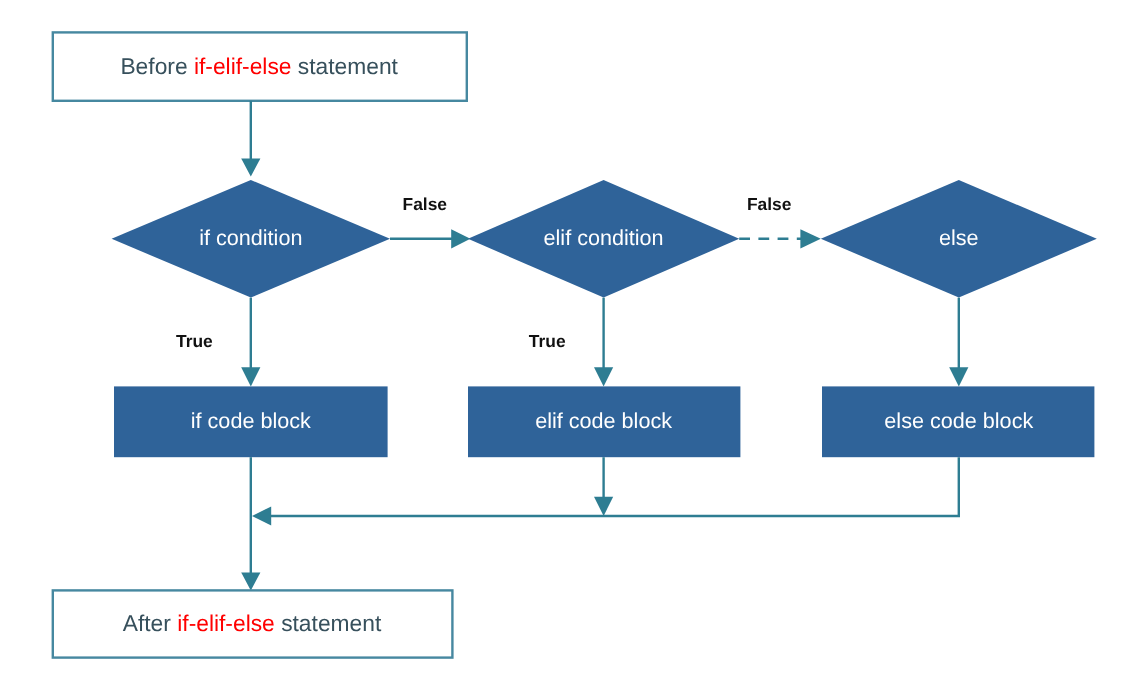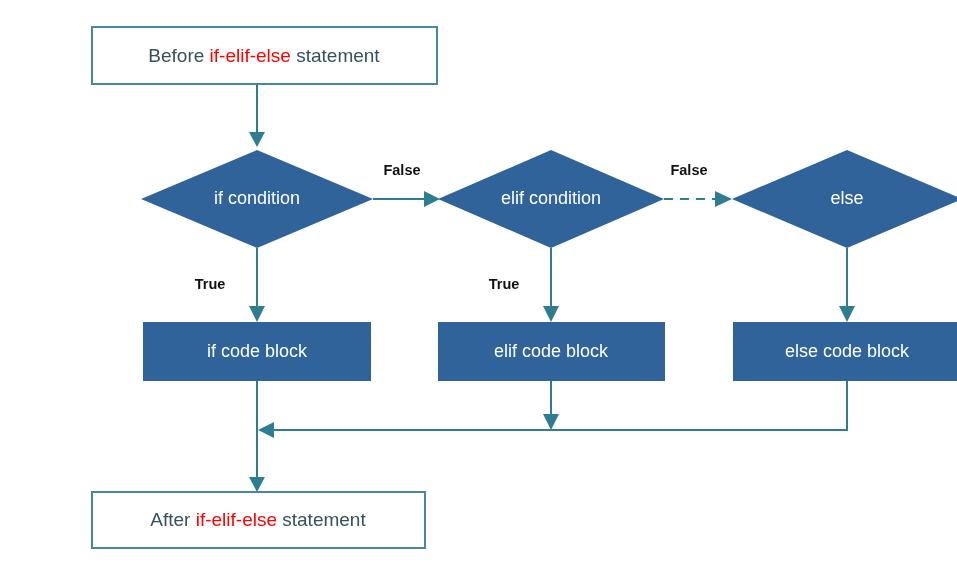--- a/index.html
+++ b/index.html
@@ -11,21 +11,20 @@
     width: 957px;
     height: 578px;
     font-family: "Liberation Sans", sans-serif;
     overflow: hidden;
   }
   #flowchart-root {
     position: relative;
     width: 842px;
     height: 578px;
     background: #ffffff;
-    margin-left: 48px;
   }
   svg.chart {
     position: absolute;
     top: 0;
     left: 0;
     width: 957px;
     height: 578px;
   }
   .term-box-rect {
     fill: #ffffff;

